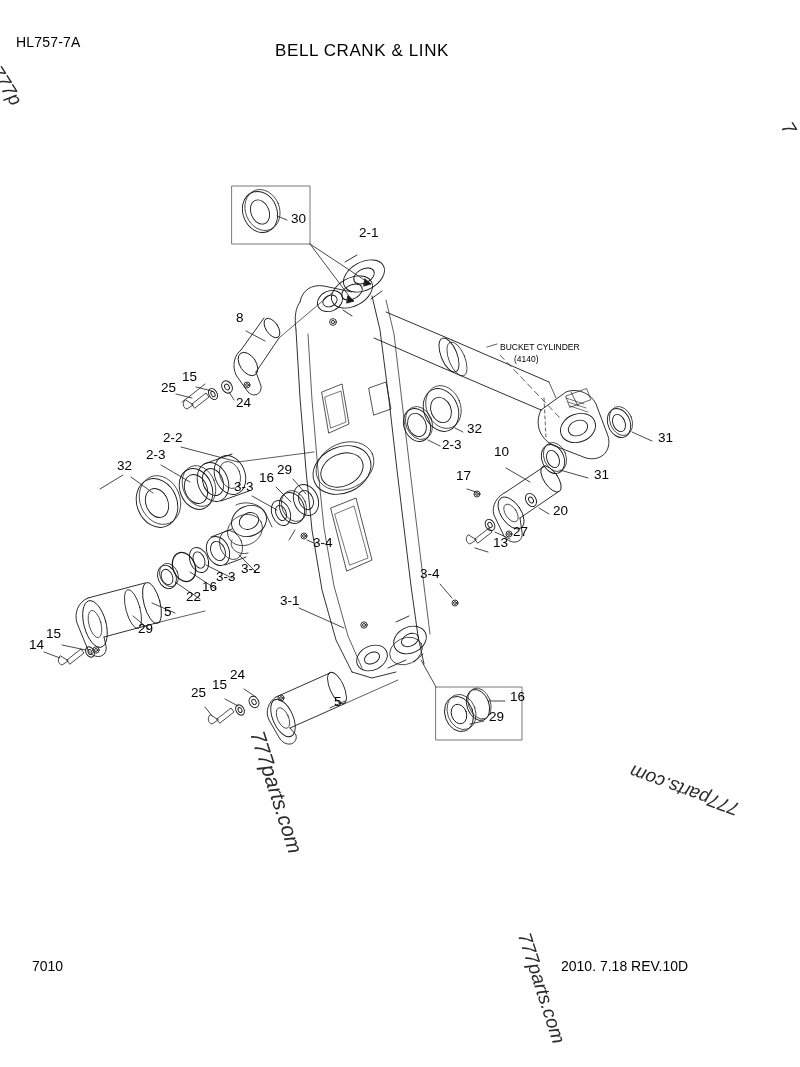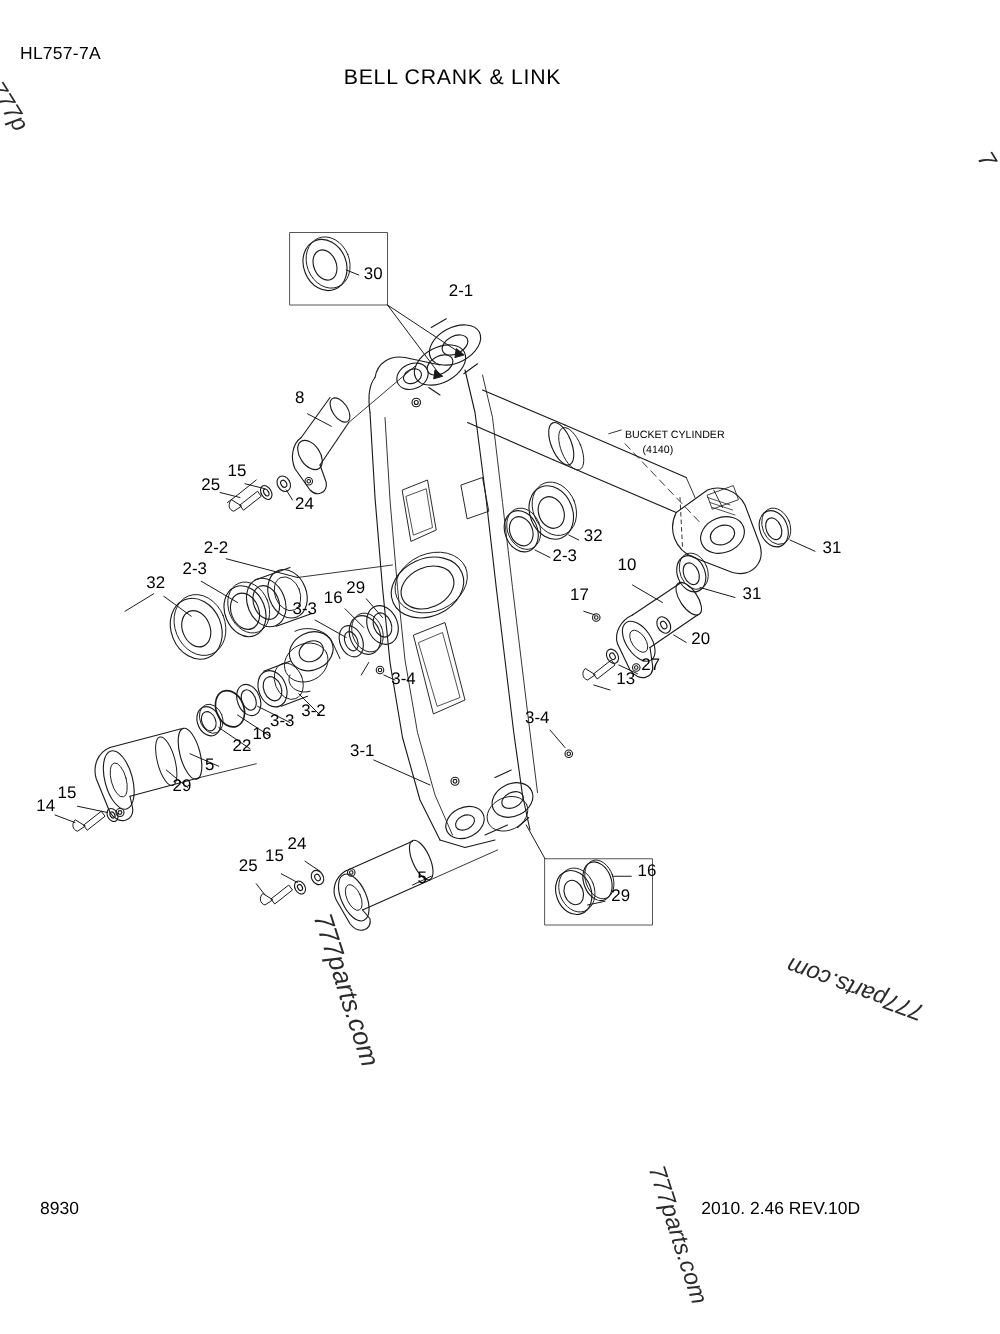--- a/index.html
+++ b/index.html
@@ -23,21 +23,21 @@
   }
   .hdr-model {
     position: absolute;
     left: 16px; top: 34px;
     font-size: 14px;
     letter-spacing: .2px;
     white-space: nowrap;
   }
   .hdr-title {
     position: absolute;
-    left: 275px; top: 52px;
+    left: 275px; top: 41px;
     font-size: 17px;
     letter-spacing: .6px;
     white-space: nowrap;
   }
   .ftr-left {
     position: absolute;
     left: 32px; top: 958px;
     font-size: 14px;
     white-space: nowrap;
   }
@@ -433,14 +433,14 @@
     <text class="lbl-sm" x="514" y="362">(4140)</text>
   </g>
 </svg>
 
 <div class="wm wm-a">777p</div>
 <div class="wm wm-c">7</div>
 <div class="wm wm-b">777parts.com</div>
 <div class="wm wm-d">777parts.com</div>
 <div class="wm wm-e">777parts.com</div>
 
-<div class="ftr-left">8930</div>
-<div class="ftr-right">2010. 2.46  REV.10D</div>
+<div class="ftr-left">7010</div>
+<div class="ftr-right">2010. 7.18  REV.10D</div>
 
 </body></html>

